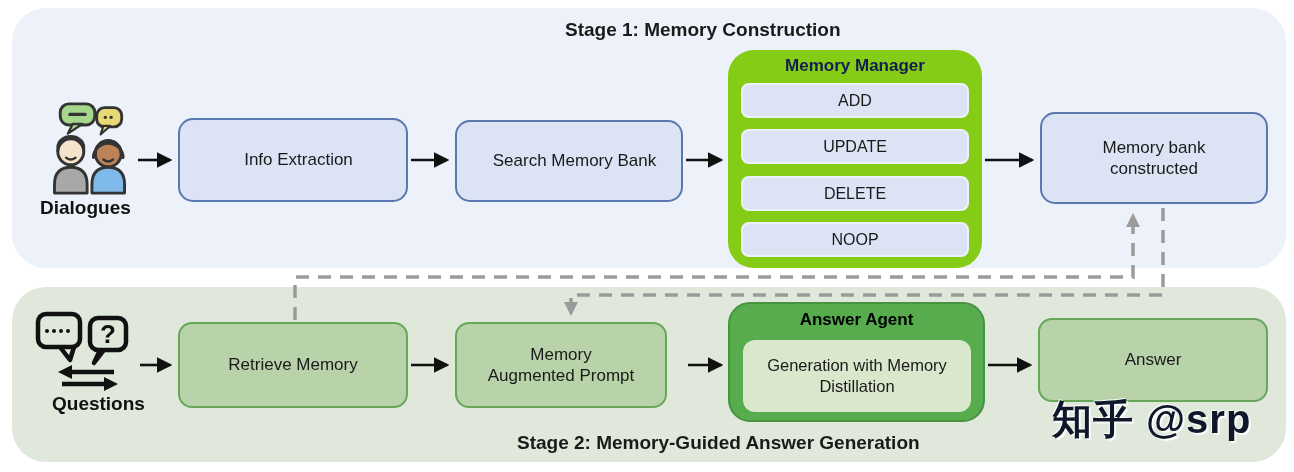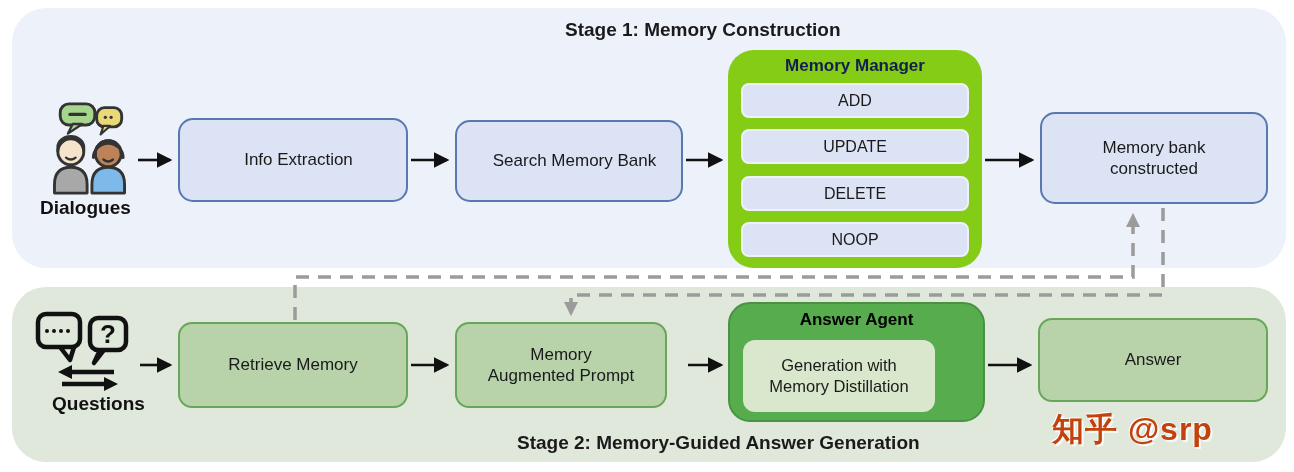--- a/index.html
+++ b/index.html
@@ -104,21 +104,21 @@
     position: absolute;
     left: 0; top: 6px; width: 100%;
     text-align: center;
     font-size: 17px;
     font-weight: 700;
     color: #000000;
   }
   .aa-inner {
     position: absolute;
     left: 13px; top: 36px;
-    width: 192px; height: 72px;
+    width: 228px; height: 72px;
     background: #d9e7cc;
     border-radius: 12px;
     display: flex;
     align-items: center;
     justify-content: center;
     text-align: center;
     font-size: 16.5px;
     color: #1a1a1a;
     line-height: 1.25;
     padding: 0 14px;
@@ -141,27 +141,26 @@
   .connectors {
     position: absolute;
     left: 0; top: 0;
     width: 1294px; height: 472px;
     pointer-events: none;
   }
 
   .watermark {
     position: absolute;
     left: 1052px; top: 392px;
-    font-size: 32px;
+    font-size: 40px;
     font-weight: 600;
-    color: #c2410c;
+    color: #0f172a;
     white-space: nowrap;
     text-shadow: 2px 2px 1px rgba(255,255,255,0.9), -1px -1px 0 rgba(255,255,255,0.85);
     letter-spacing: 1px;
-    margin-top: 16px;
   }
 </style>
 </head>
 <body>
 
 <div class="canvas">
 
   <div class="panel panel-stage1"></div>
   <div class="panel panel-stage2"></div>
 

